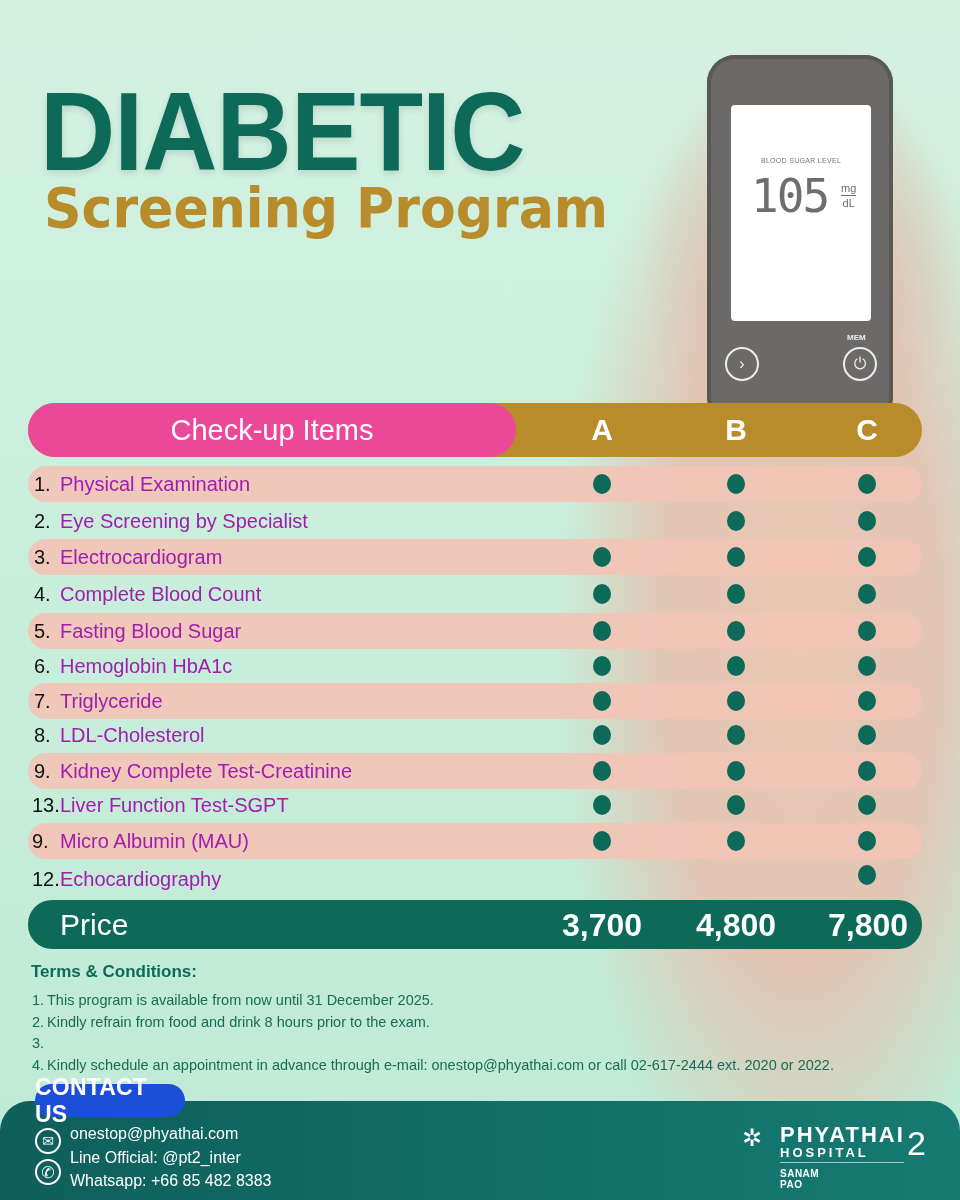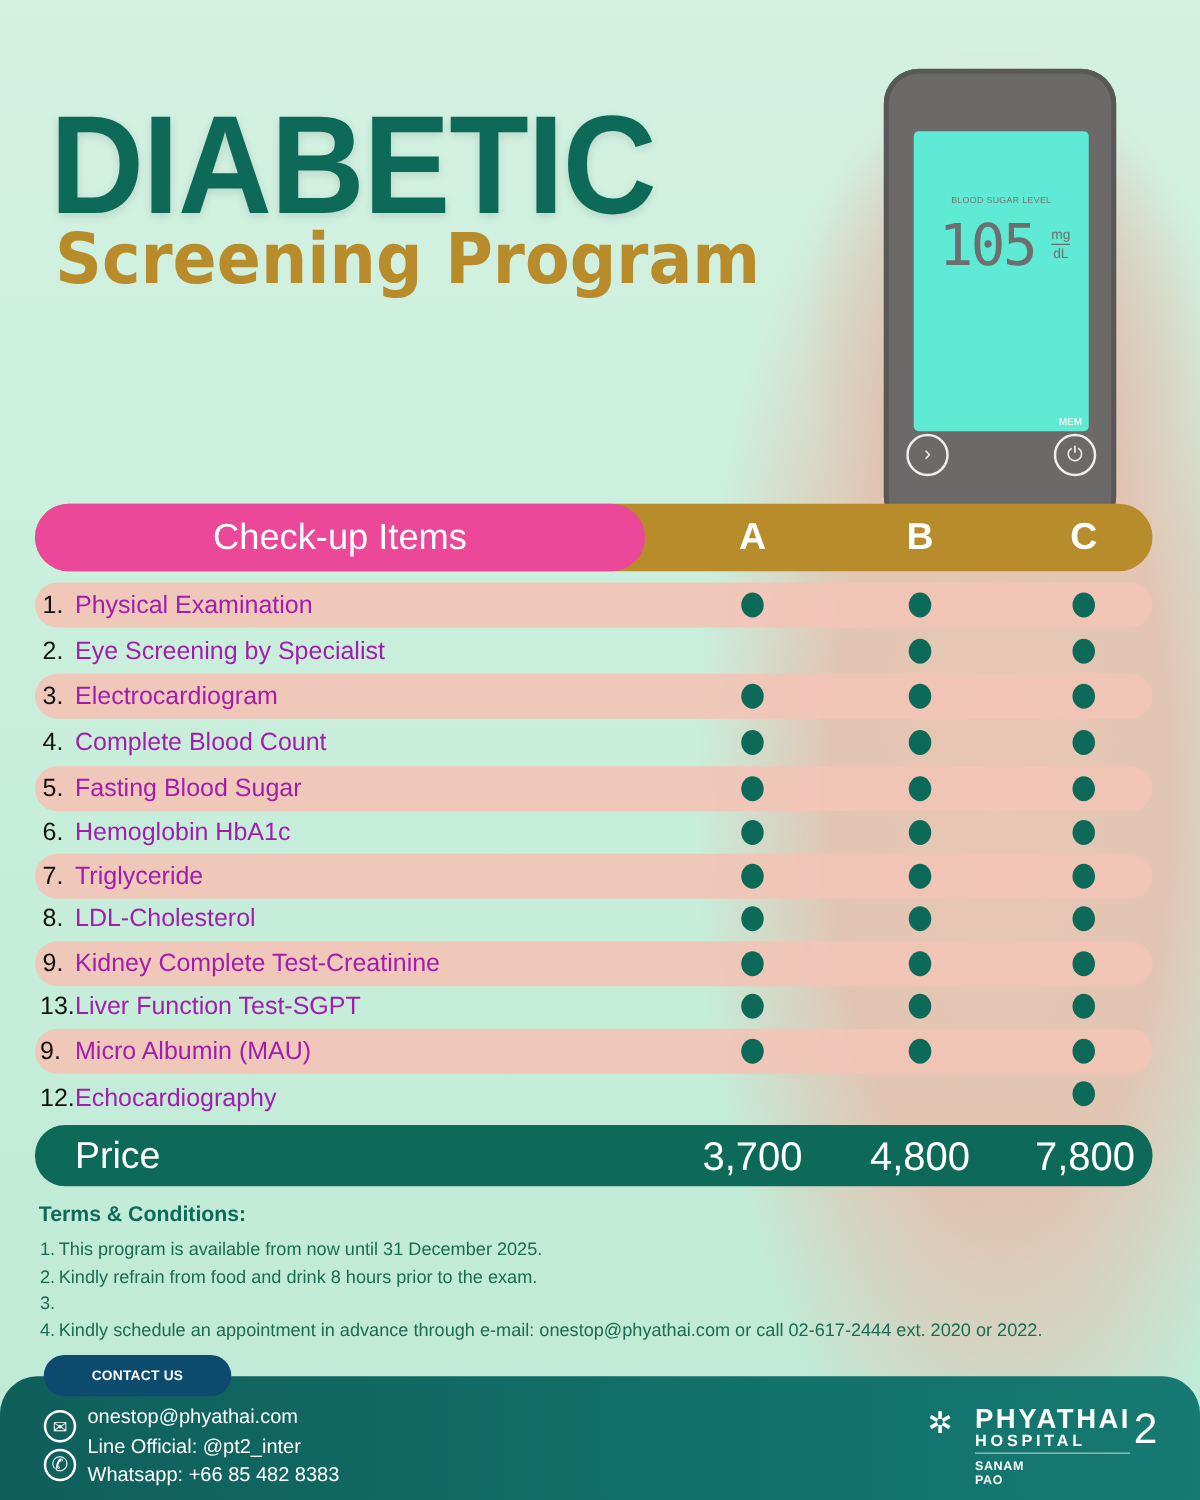--- a/index.html
+++ b/index.html
@@ -18,22 +18,22 @@
   .bg-hand2 {
     position: absolute; left: 640px; top: 60px; width: 320px; height: 420px;
     background: radial-gradient(ellipse at 50% 50%, rgba(222,180,162,0.9) 0%, rgba(222,180,162,0.0) 70%);
   }
   .meter {
     position: absolute; left: 707px; top: 55px; width: 186px; height: 370px;
     background: #6c6a69; border-radius: 28px;
     box-shadow: inset 0 0 0 4px #5a5857;
   }
   .meter-screen {
-    position: absolute; left: 24px; top: 50px; width: 140px; height: 240px;
-    background: #5eead4; border-radius: 4px;
+    position: absolute; left: 24px; top: 50px; width: 140px; height: 216px;
+    background: #ffffff; border-radius: 4px;
   }
   .meter-label { position: absolute; top: 52px; left: 0; width: 100%; text-align: center; font-size: 7px; color: #777; letter-spacing: 0.3px; }
   .meter-reading { position: absolute; top: 64px; left: 20px; font-family: "DejaVu Sans Mono", monospace; font-size: 46px; color: #6e6e6e; letter-spacing: -2px; }
   .meter-unit { position: absolute; top: 76px; left: 110px; font-size: 11px; color: #6e6e6e; line-height: 14px; text-align: center; }
   .meter-unit .line { display:block; border-top: 1px solid #6e6e6e; }
   .meter-btn { position: absolute; width: 34px; height: 34px; border: 2px solid #eee; border-radius: 50%; color: #eee; font-size: 16px; display: flex; align-items: center; justify-content: center; }
   .meter-btn.left { left: 18px; top: 292px; }
   .meter-btn.right { left: 136px; top: 292px; }
   .meter-mem { position: absolute; left: 140px; top: 278px; color: #eee; font-size: 8px; font-weight: bold; }
 
@@ -70,37 +70,37 @@
   .row .num { position: absolute; left: 6px; font-size: 20px; color: #111; }
   .row .lbl { position: absolute; left: 32px; font-size: 20px; color: #a21caf; }
   .dot { position: absolute; width: 18px; height: 20px; border-radius: 50%; background: #0d6a58; top: 50%; margin-top: -10px; }
 
   
   .price-bar {
     position: absolute; left: 28px; top: 900px; width: 894px; height: 49px;
     background: #0d6a58; border-radius: 24px; color: #fff;
   }
   .price-label { position: absolute; left: 32px; top: 8px; font-size: 30px; }
-  .price-val { position: absolute; top: 7px; font-size: 32px; font-weight: normal; width: 110px; text-align: center; }
+  .price-val { position: absolute; top: 7px; font-size: 32px; font-weight: bold; width: 110px; text-align: center; }
 
   
   .terms-title { position: absolute; left: 31px; top: 962px; font-size: 17px; font-weight: bold; color: #0d6a58; }
   .terms { position: absolute; left: 32px; top: 990px; font-size: 14.5px; color: #1a6b55; line-height: 21.5px; }
   .terms .t { display: flex; }
   .terms .tn { width: 15px; }
 
   
   .footer {
     position: absolute; left: 0; top: 1101px; width: 960px; height: 99px;
     background: linear-gradient(90deg, #0f5f5b 0%, #12706a 60%, #167a72 100%);
     border-radius: 30px 30px 0 0;
   }
   .contact-pill {
     position: absolute; left: 35px; top: 1084px; width: 150px; height: 33px;
-    background: #0c4a6e; border-radius: 17px; color: #fff; font-weight: bold; font-size: 11px;
+    background: #1d4ed8; border-radius: 17px; color: #fff; font-weight: bold; font-size: 23px;
     display: flex; align-items: center; justify-content: center; letter-spacing: 0.2px;
   }
   .contact-line { position: absolute; left: 70px; font-size: 16px; font-weight: normal; color: #fff; }
   .c-icon { position: absolute; left: 35px; width: 26px; height: 26px; border: 2px solid #fff; border-radius: 50%; display: flex; align-items: center; justify-content: center; color: #fff; }
   .logo { position: absolute; left: 742px; top: 1122px; color: #fff; }
   .logo-mark { position: absolute; left: 0; top: 2px; font-size: 24px; }
   .logo-name { position: absolute; left: 38px; top: 0; font-size: 22px; font-weight: bold; letter-spacing: 2px; }
   .logo-hosp { position: absolute; left: 38px; top: 23px; font-size: 13px; font-weight: bold; letter-spacing: 3px; }
   .logo-num { position: absolute; left: 165px; top: 2px; font-size: 34px; }
   .logo-rule { position: absolute; left: 38px; top: 40px; width: 124px; border-top: 1px solid rgba(255,255,255,0.6); }

